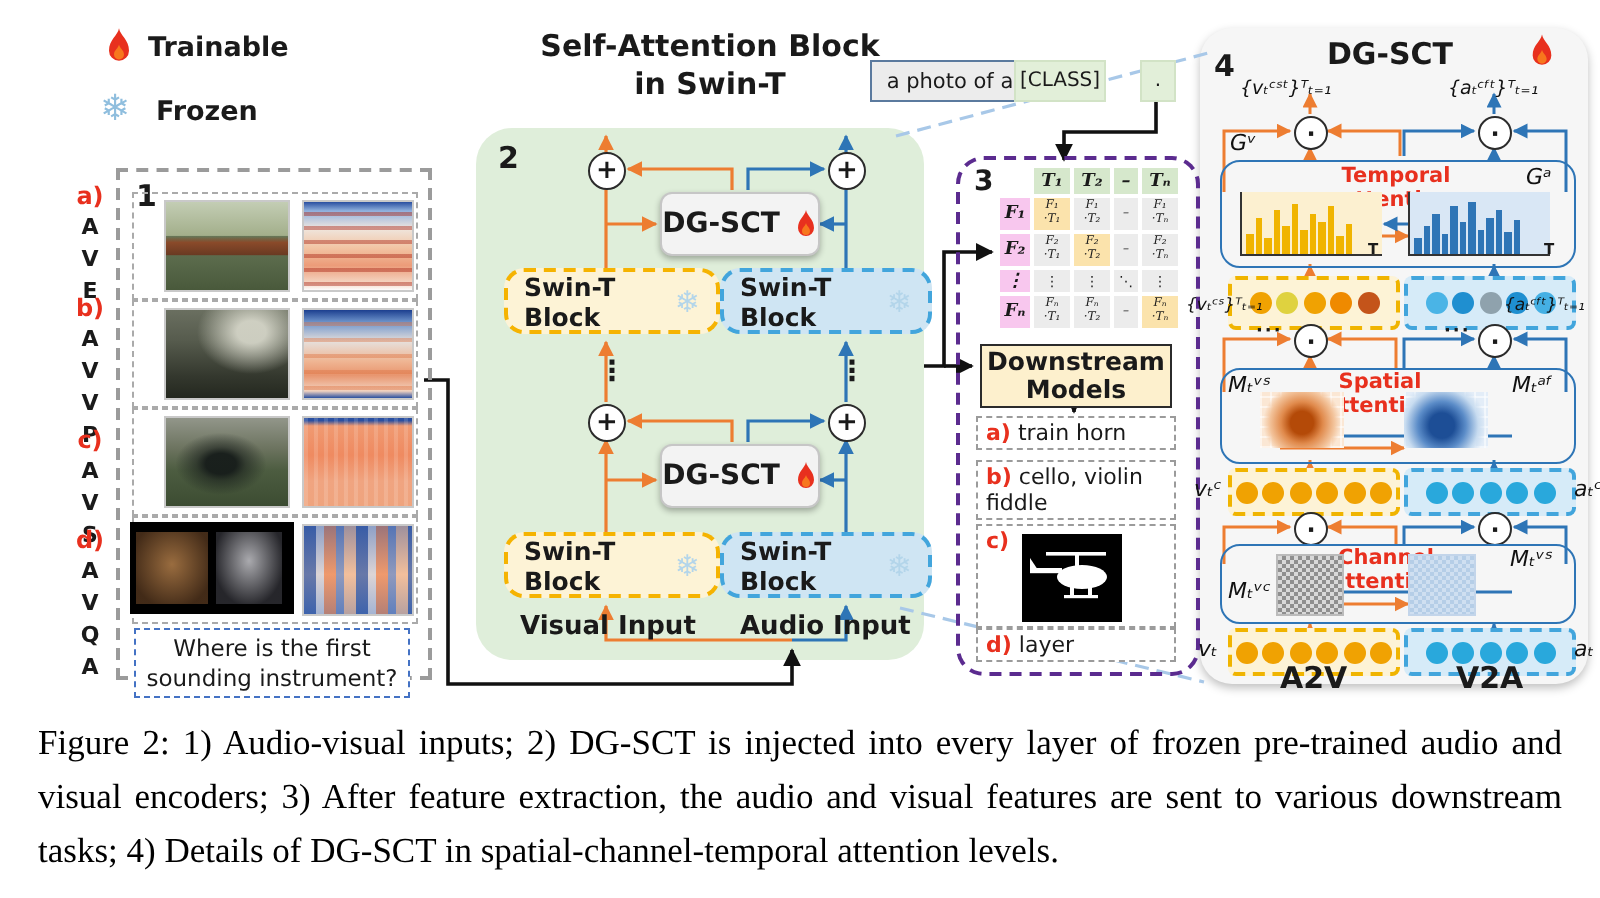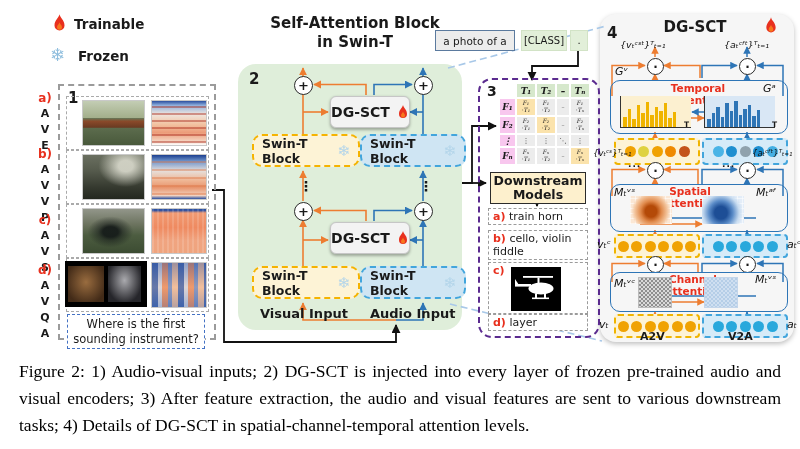--- a/index.html
+++ b/index.html
@@ -112,21 +112,21 @@
       repeating-linear-gradient(90deg,rgba(255,255,255,.55) 0 1px,transparent 1px 5px);
       background-color:#fbe7d4;}
   .map-af{background-image:
       radial-gradient(circle at 45% 60%,#1d4e96 0 22%,#5b8cc8 42%,#c8dcf0 64%,rgba(200,220,240,0) 78%),
       repeating-linear-gradient(0deg,rgba(255,255,255,.55) 0 1px,transparent 1px 5px),
       repeating-linear-gradient(90deg,rgba(255,255,255,.55) 0 1px,transparent 1px 5px);
       background-color:#e3edf8;}
   .map-vc{background:repeating-conic-gradient(#8f8f8f 0% 25%,#d9d9d9 0% 50%) 0 0/4px 4px;border:1px solid #bbb;}
   .map-ac{background:repeating-conic-gradient(rgba(46,117,182,.22) 0% 25%,rgba(46,117,182,.07) 0% 50%) 0 0/4px 4px;
           background-color:#dbe7f5;border:1px solid #c3d5ea;}
-  .sidelab{font-size:11px;font-weight:bold;}
+  .sidelab{font-size:15px;font-weight:bold;}
   .dots3{font-size:9px;font-weight:bold;letter-spacing:1px;}
 
   .caption{position:absolute;left:19px;top:358px;width:762px;
            font-family:"Liberation Serif",serif;font-size:17.5px;line-height:1.55;
            text-align:justify;color:#000;}
 </style>
 </head>
 <body>
 
 <div class="page">
@@ -330,21 +330,21 @@
   </div>
   <div class="abs swin swin-b" style="left:360px;top:266px;width:86px;height:29px;">
     <span>Swin-T Block</span>
     <span class="snow">❄</span>
   </div>
 
   <div class="abs iolabel" style="left:260px;top:306px;">Visual Input</div>
   <div class="abs iolabel" style="left:370px;top:306px;">Audio Input</div>
 
   <div class="abs pbox" style="left:435px;top:30px;width:78px;height:19px;">a photo of a</div>
-  <div class="abs gbox" style="left:521px;top:30px;width:44px;height:19px;">[CLASS]</div>
+  <div class="abs gbox" style="left:507px;top:30px;width:44px;height:19px;">[CLASS]</div>
   <div class="abs gbox" style="left:570px;top:30px;width:16px;height:19px;">.</div>
 
   <div class="abs purplebox" style="left:478px;top:78px;width:118px;height:256px;"></div>
   <div class="abs b" style="left:487px;top:83px;font-size:14px;">3</div>
 
   <div class="abs mgrid" style="left:500px;top:84px;">
     <div></div>
     <div class="mh">T₁</div>
     <div class="mh">T₂</div>
     <div class="mh">–</div>
@@ -509,21 +509,21 @@
       <span style="width: 11px; height: 11px; border-radius: 50%; display: inline-block; background: rgb(41, 168, 220);"></span>
       <span style="width: 11px; height: 11px; border-radius: 50%; display: inline-block; background: rgb(41, 168, 220);"></span>
       <span style="width: 11px; height: 11px; border-radius: 50%; display: inline-block; background: rgb(41, 168, 220);"></span>
     </div>
   <div class="abs math math-lg" style="left:787px;top:238px;">aₜᶜ</div>
 
   <div class="abs odot" style="left:647px;top:256px;">·</div>
   <div class="abs odot" style="left:739px;top:256px;">·</div>
 
   <div class="abs attbox" style="left:610px;top:272px;width:176px;height:38px;"></div>
-  <div class="abs math math-lg" style="left:614px;top:277px;">Mₜᵛᶜ</div>
+  <div class="abs math math-lg" style="left:614px;top:289px;">Mₜᵛᶜ</div>
   <div class="abs atttitle" style="left:648px;top:274px;width:90px;">Channel attention</div>
   <div class="abs math math-lg" style="left:755px;top:273px;">Mₜᵛˢ</div>
   <div class="abs map-vc" style="left:638px;top:277px;width:32px;height:29px;"></div>
   <div class="abs map-ac" style="left:704px;top:277px;width:32px;height:29px;"></div>
 
   <div class="abs math math-lg" style="left:599px;top:318px;">vₜ</div>
   <div class="abs tokbox ty" style="left:614px;top:314px;width:82px;height:20px;">
       <span style="width: 11px; height: 11px; border-radius: 50%; display: inline-block; background: rgb(240, 162, 2);"></span>
       <span style="width: 11px; height: 11px; border-radius: 50%; display: inline-block; background: rgb(240, 162, 2);"></span>
       <span style="width: 11px; height: 11px; border-radius: 50%; display: inline-block; background: rgb(240, 162, 2);"></span>

